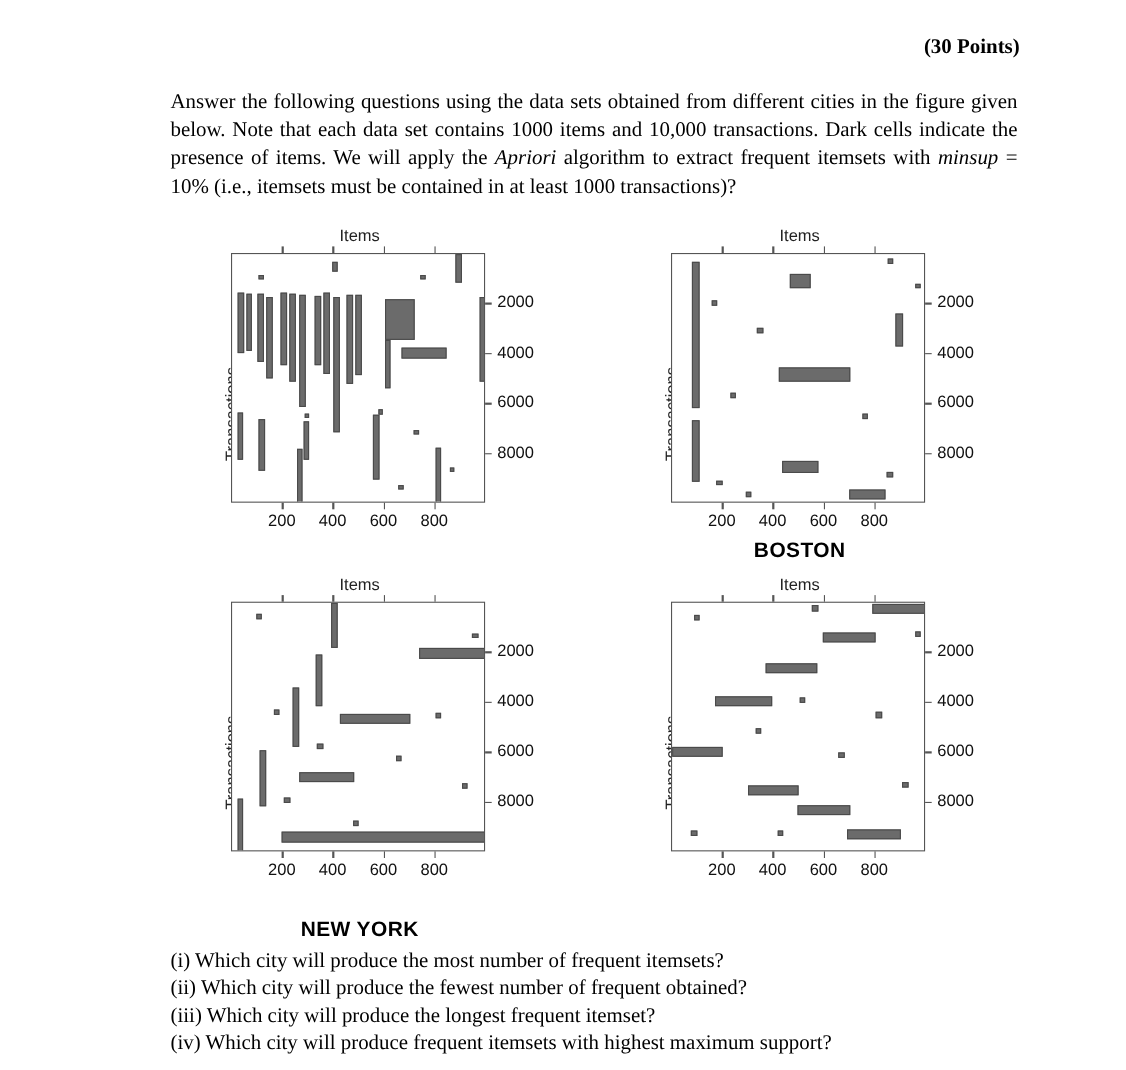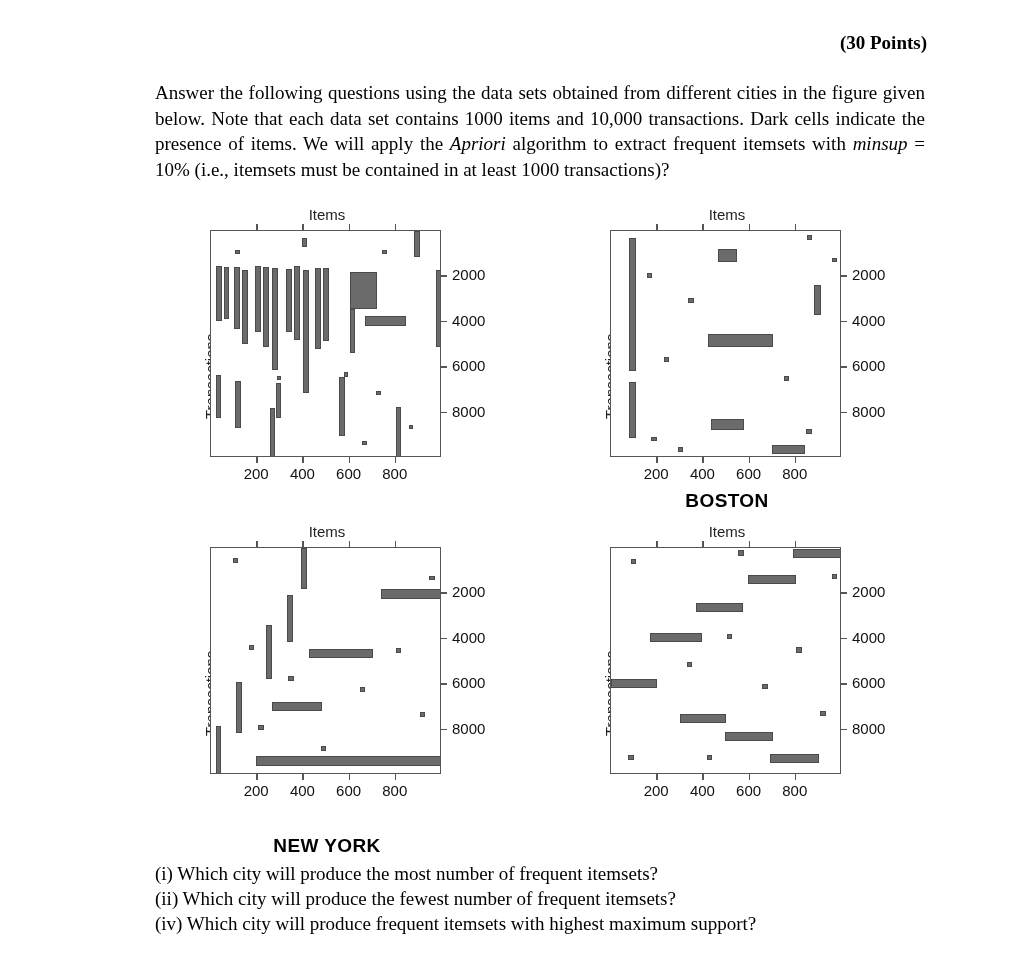--- a/index.html
+++ b/index.html
@@ -333,17 +333,18 @@
         <div class="ytlabel" style="left: 262px; top: 105.8px;">4000</div>
         <div class="tick-y" style="left: 251px; top: 160.2px;"></div>
         <div class="ytlabel" style="left: 262px; top: 151.2px;">6000</div>
         <div class="tick-y" style="left: 251px; top: 205.6px;"></div>
         <div class="ytlabel" style="left: 262px; top: 196.6px;">8000</div>
       </div>
     </div>
 
   <div class="questions">
     <span class="q-line">(i) Which city will produce the most number of frequent itemsets?</span>
-    <span class="q-line">(ii) Which city will produce the fewest number of frequent itemsets?</span>
+    <span class="q-line">(ii) Which city will produce the fewest number of frequent obtained?</span>
+    <span class="q-line">(iii) Which city will produce the longest frequent itemset?</span>
     <span class="q-line">(iv) Which city will produce frequent itemsets with highest maximum support?</span>
   </div>
 
 </div>
 
 </body></html>

